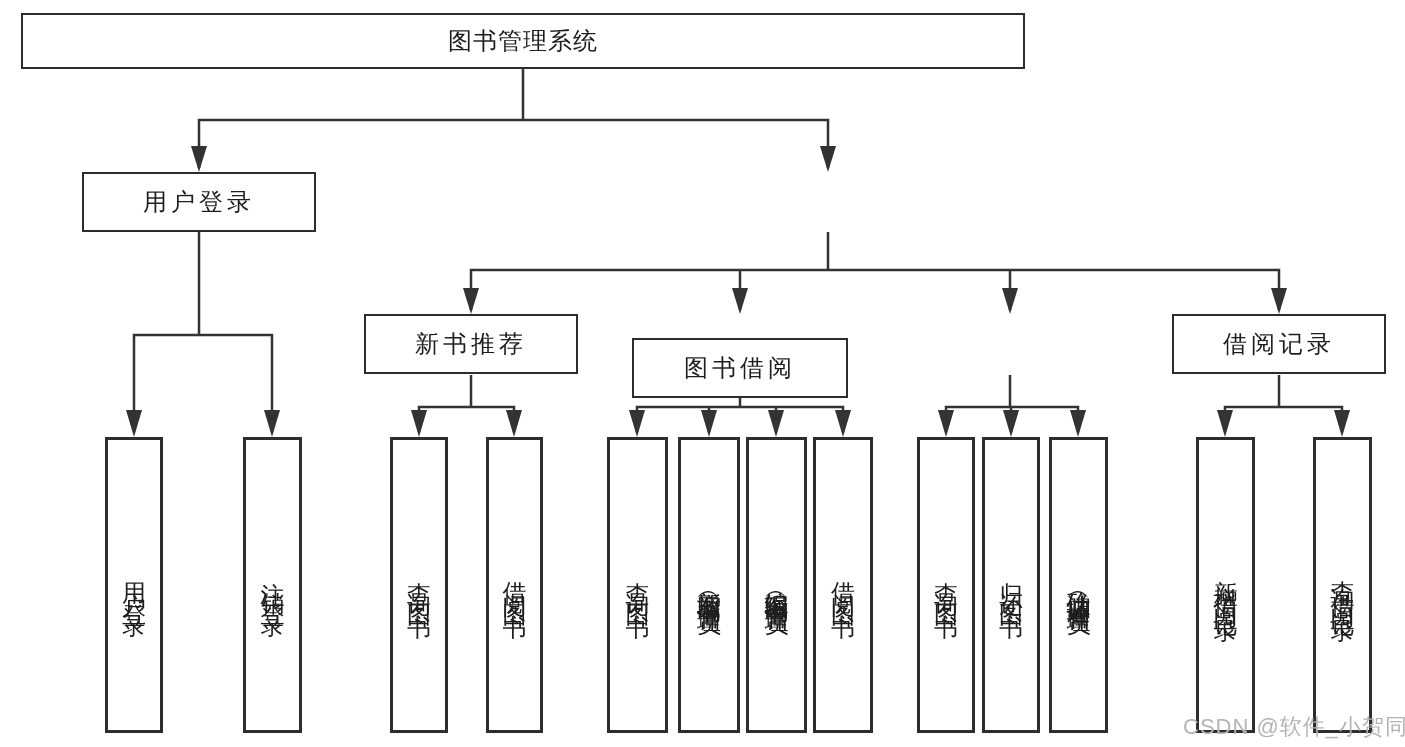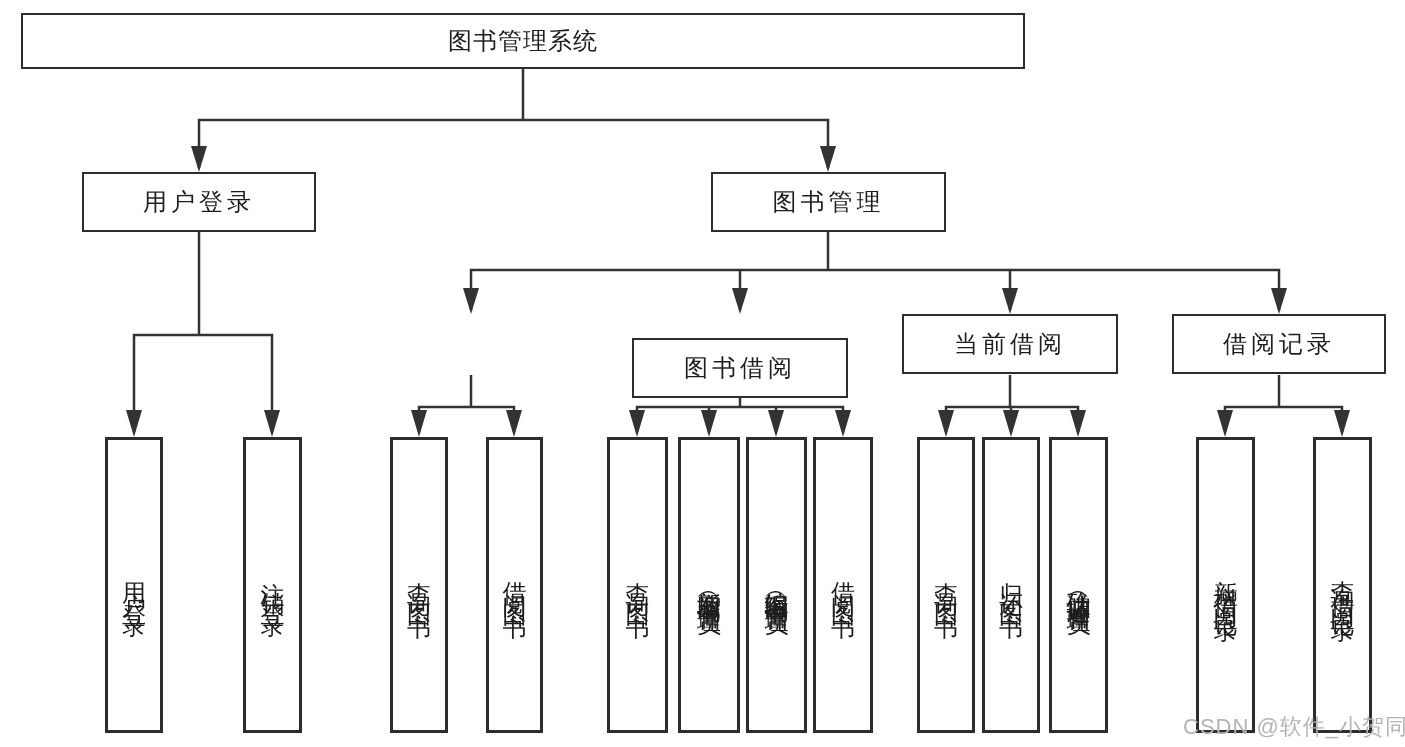--- a/index.html
+++ b/index.html
@@ -133,30 +133,27 @@
     </g>
   </svg>
 
   <div class="node h-node root-node">
     <span>图书管理系统</span>
   </div>
 
   <div class="node h-node lvl2" style="left:82px; top:172px; width:234px;">
     <span>用户登录</span>
   </div>
-  <div class="node h-node lvl2" style="left:711px; top:172px; width:235px;">
-    <span>图书管理</span>
-  </div>
-
+
+  <div class="node h-node lvl3" style="left:364px; top:314px; width:214px;">
+    <span>新书推荐</span>
+  </div>
   <div class="node h-node lvl3" style="left:632px; top:314px; width:216px;margin-top:24px;">
     <span>图书借阅</span>
   </div>
-  <div class="node h-node lvl3" style="left:902px; top:314px; width:216px;">
-    <span>当前借阅</span>
-  </div>
   <div class="node h-node lvl3" style="left:1172px; top:314px; width:214px;">
     <span>借阅记录</span>
   </div>
 
   <div class="node leaf" style="left:105px; width:58px;">
     <span class="v-label">用户登录</span>
   </div>
   <div class="node leaf" style="left:243px; width:59px;">
     <span class="v-label">注销登录</span>
   </div>

